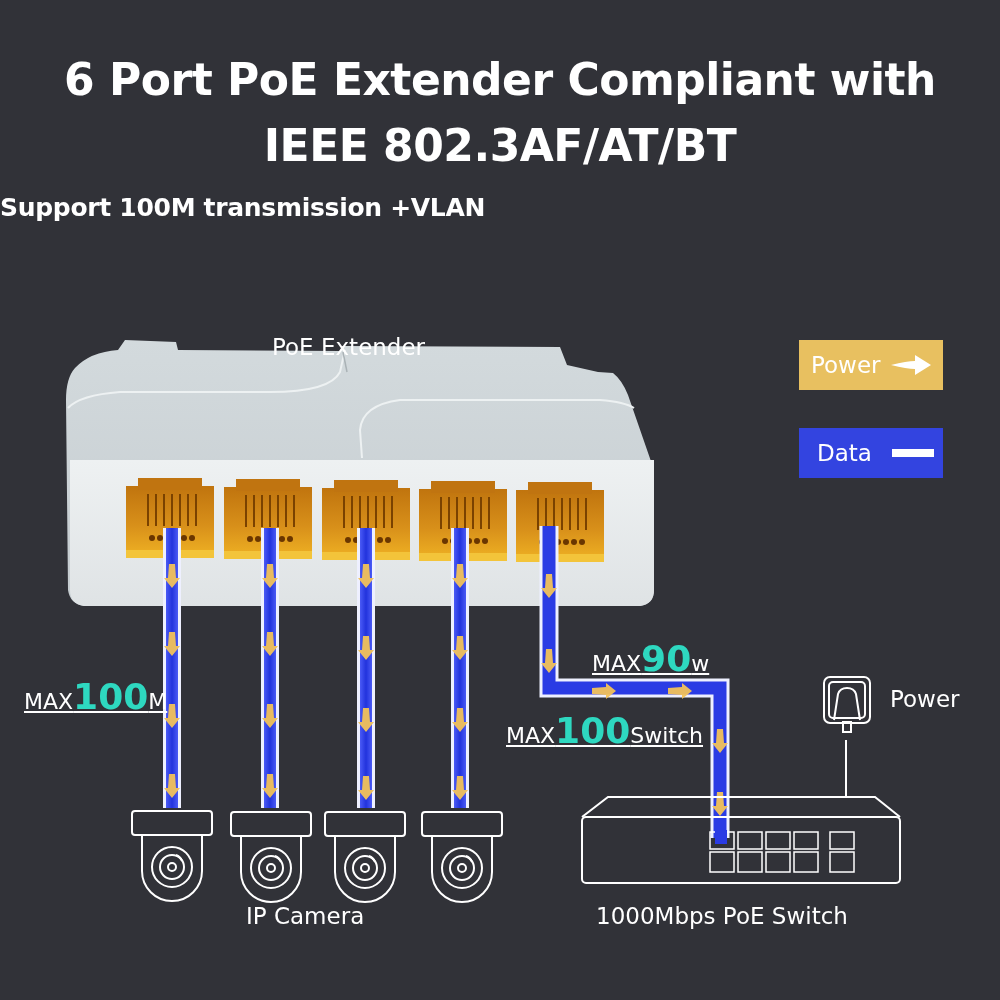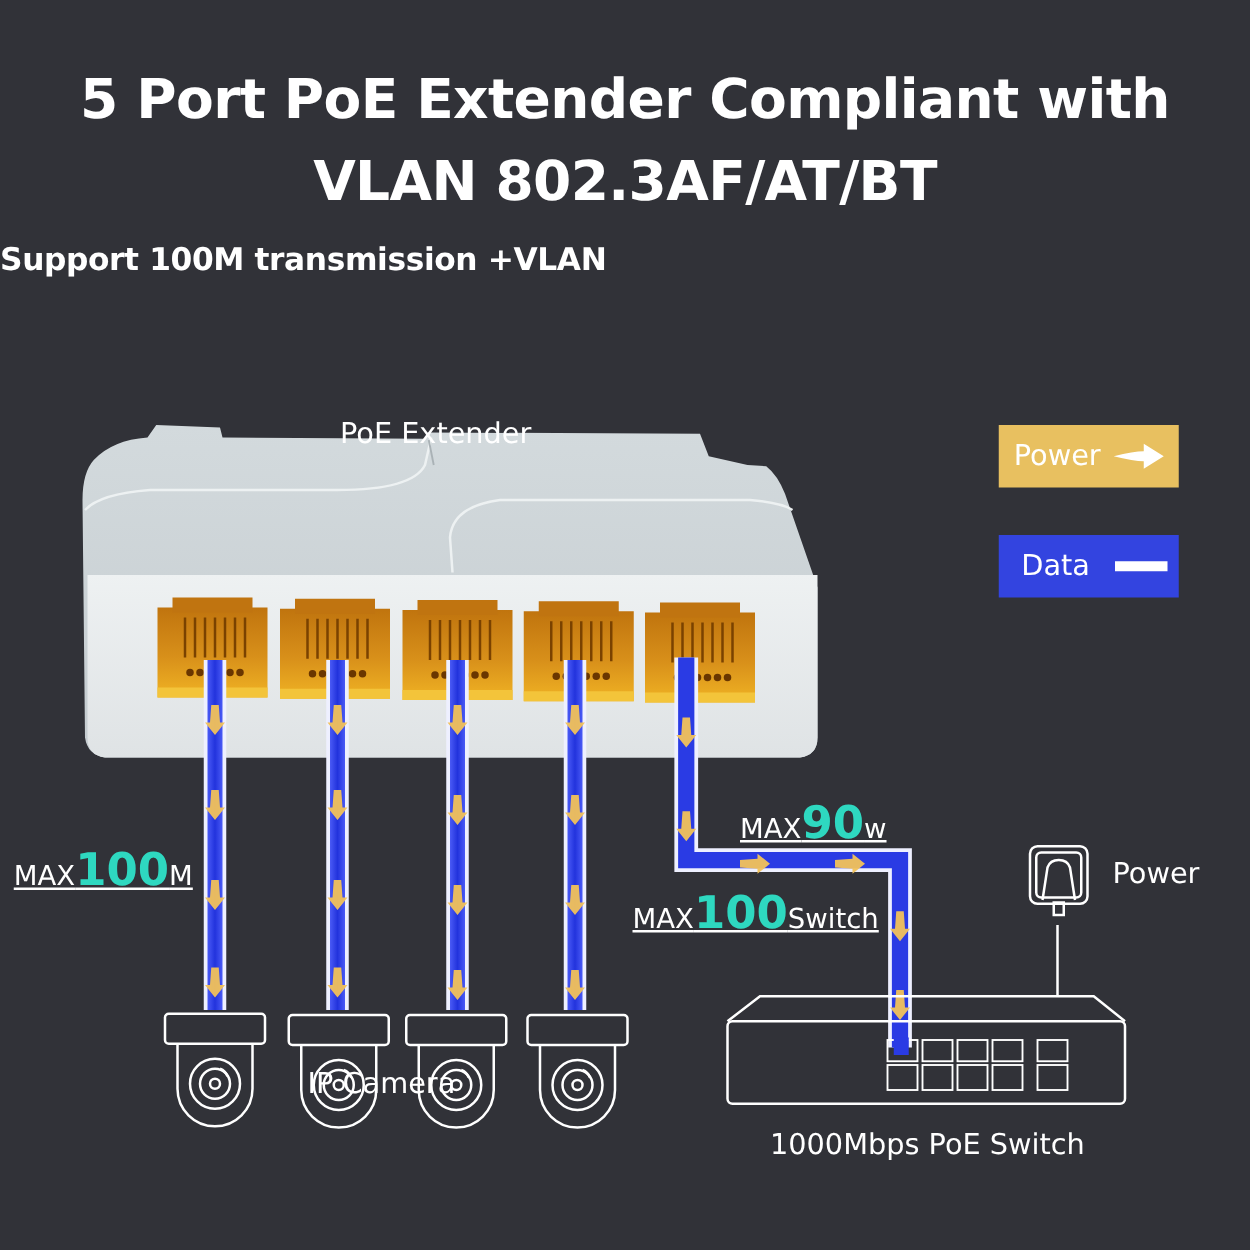--- a/index.html
+++ b/index.html
@@ -24,22 +24,22 @@
     width: 144px; height: 50px; display: flex; align-items: center;
     box-sizing: border-box; padding-left: 12px; font-size: 23px;
   }
   .spec { font-size: 22px; white-space: nowrap; text-decoration: underline; }
   .spec .num { color: #2ed8c0; font-weight: bold; font-size: 36px; }
   svg { position: absolute; left: 0; top: 0; }
 </style>
 </head>
 <body>
 
-<div class="abs title" style="top:54px;">5 Port PoE Extender Compliant with</div>
-<div class="abs title" style="top:120px;">VLAN 802.3AF/AT/BT</div>
+<div class="abs title" style="top:54px;">6 Port PoE Extender Compliant with</div>
+<div class="abs title" style="top:120px;">IEEE 802.3AF/AT/BT</div>
 <div class="abs subtitle" style="top:193px;">Support 100M transmission +VLAN</div>
 
 <svg width="1000" height="1000" viewBox="0 0 1000 1000">
   <defs>
     <linearGradient id="bodyTop" x1="0" y1="0" x2="0" y2="1">
       <stop offset="0" stop-color="#d3dadd"></stop>
       <stop offset="1" stop-color="#c5ccd0"></stop>
     </linearGradient>
     <linearGradient id="bodyFront" x1="0" y1="0" x2="0" y2="1">
       <stop offset="0" stop-color="#eef1f2"></stop>
@@ -203,27 +203,27 @@
   <svg style="position:static; margin-left:8px;" width="44" height="26" viewBox="0 0 44 26">
     <path d="M2,13 Q18,9 26,9 L26,3 L42,13 L26,23 L26,17 Q18,17 2,13 Z" fill="#ffffff"></path>
   </svg>
 </div>
 
 <div class="abs legend-box" style="left:799px; top:428px; background:#3344e0;">
   <span style="padding-left:6px;">Data</span>
   <span style="display:inline-block; width:42px; height:8px; background:#fff; margin-left:20px;"></span>
 </div>
 
-<div class="abs spec" style="left:11px; top:676px;">
+<div class="abs spec" style="left:24px; top:676px;">
   <span>MAX</span><span class="num">100</span><span>M</span>
 </div>
 
 <div class="abs spec" style="left:592px; top:638px;">
   <span>MAX</span><span class="num">90</span><span>w</span>
 </div>
 
 <div class="abs spec" style="left:506px; top:710px;">
   <span>MAX</span><span class="num">100</span><span>Switch</span>
 </div>
 
 <div class="abs label" style="left:890px; top:686px;">Power</div>
-<div class="abs label" style="left:246px; top:854px;">IP Camera</div>
-<div class="abs label" style="left:616px; top:903px;">1000Mbps PoE Switch</div>
+<div class="abs label" style="left:246px; top:903px;">IP Camera</div>
+<div class="abs label" style="left:596px; top:903px;">1000Mbps PoE Switch</div>
 
 </body></html>

